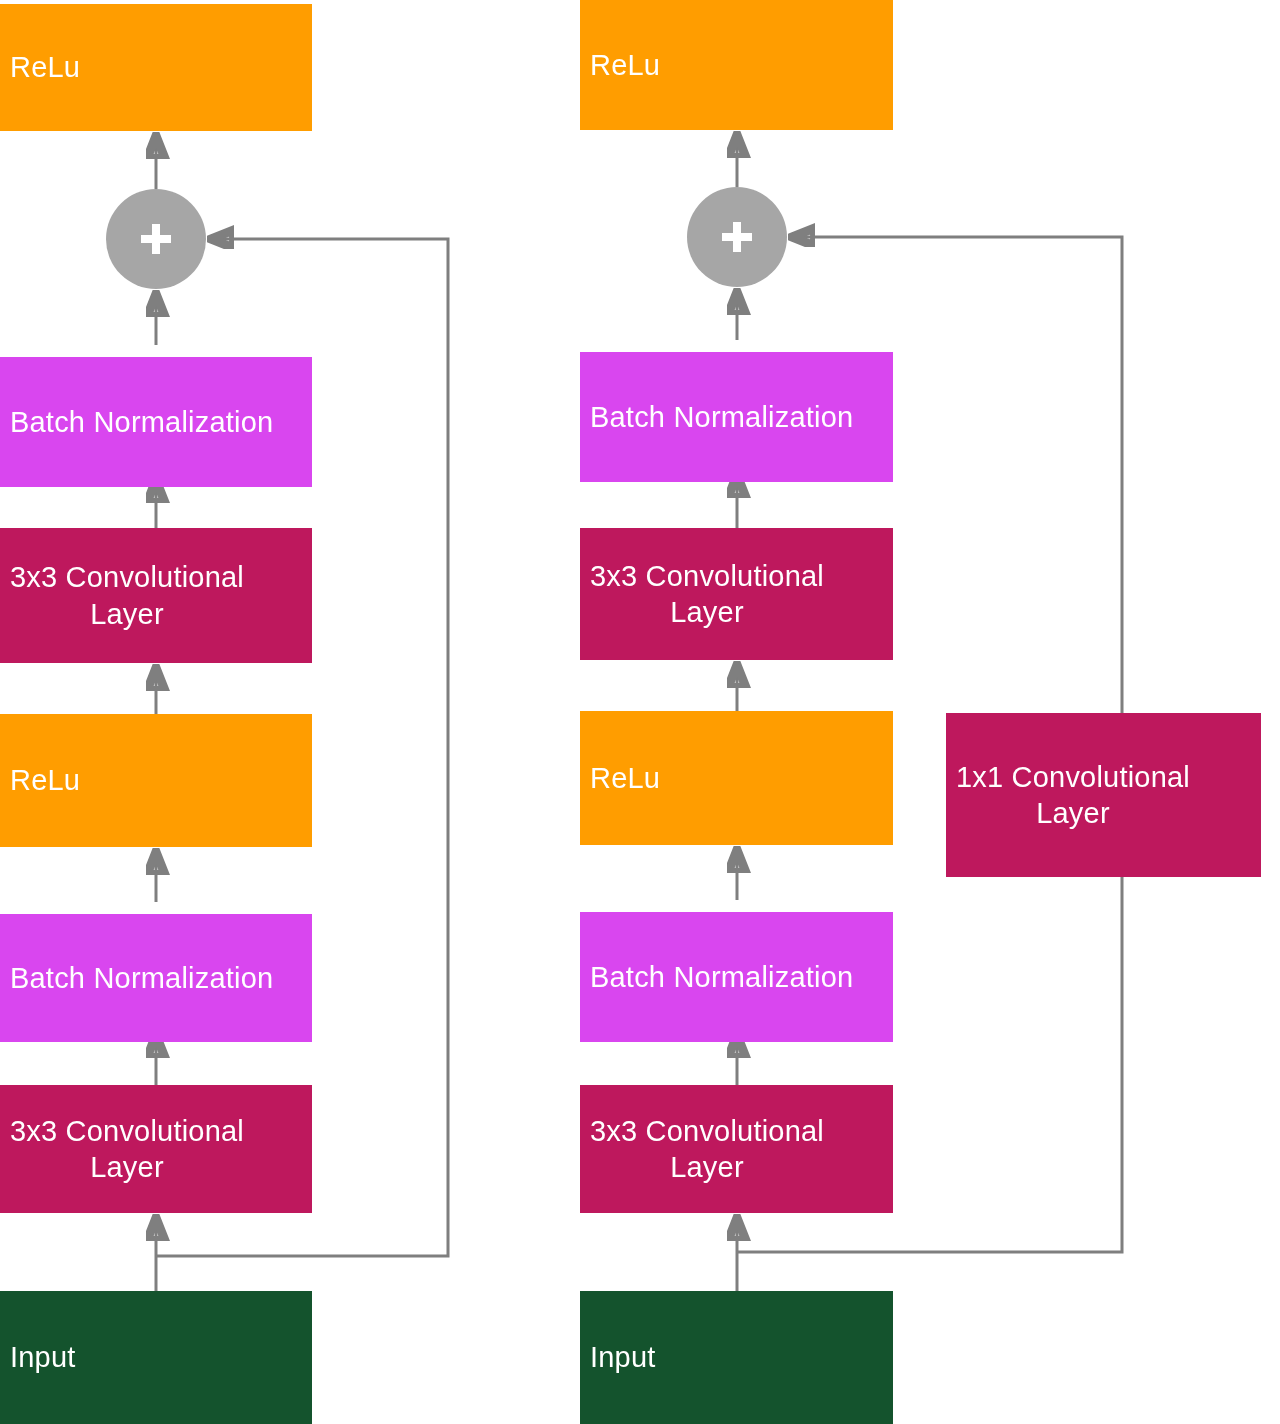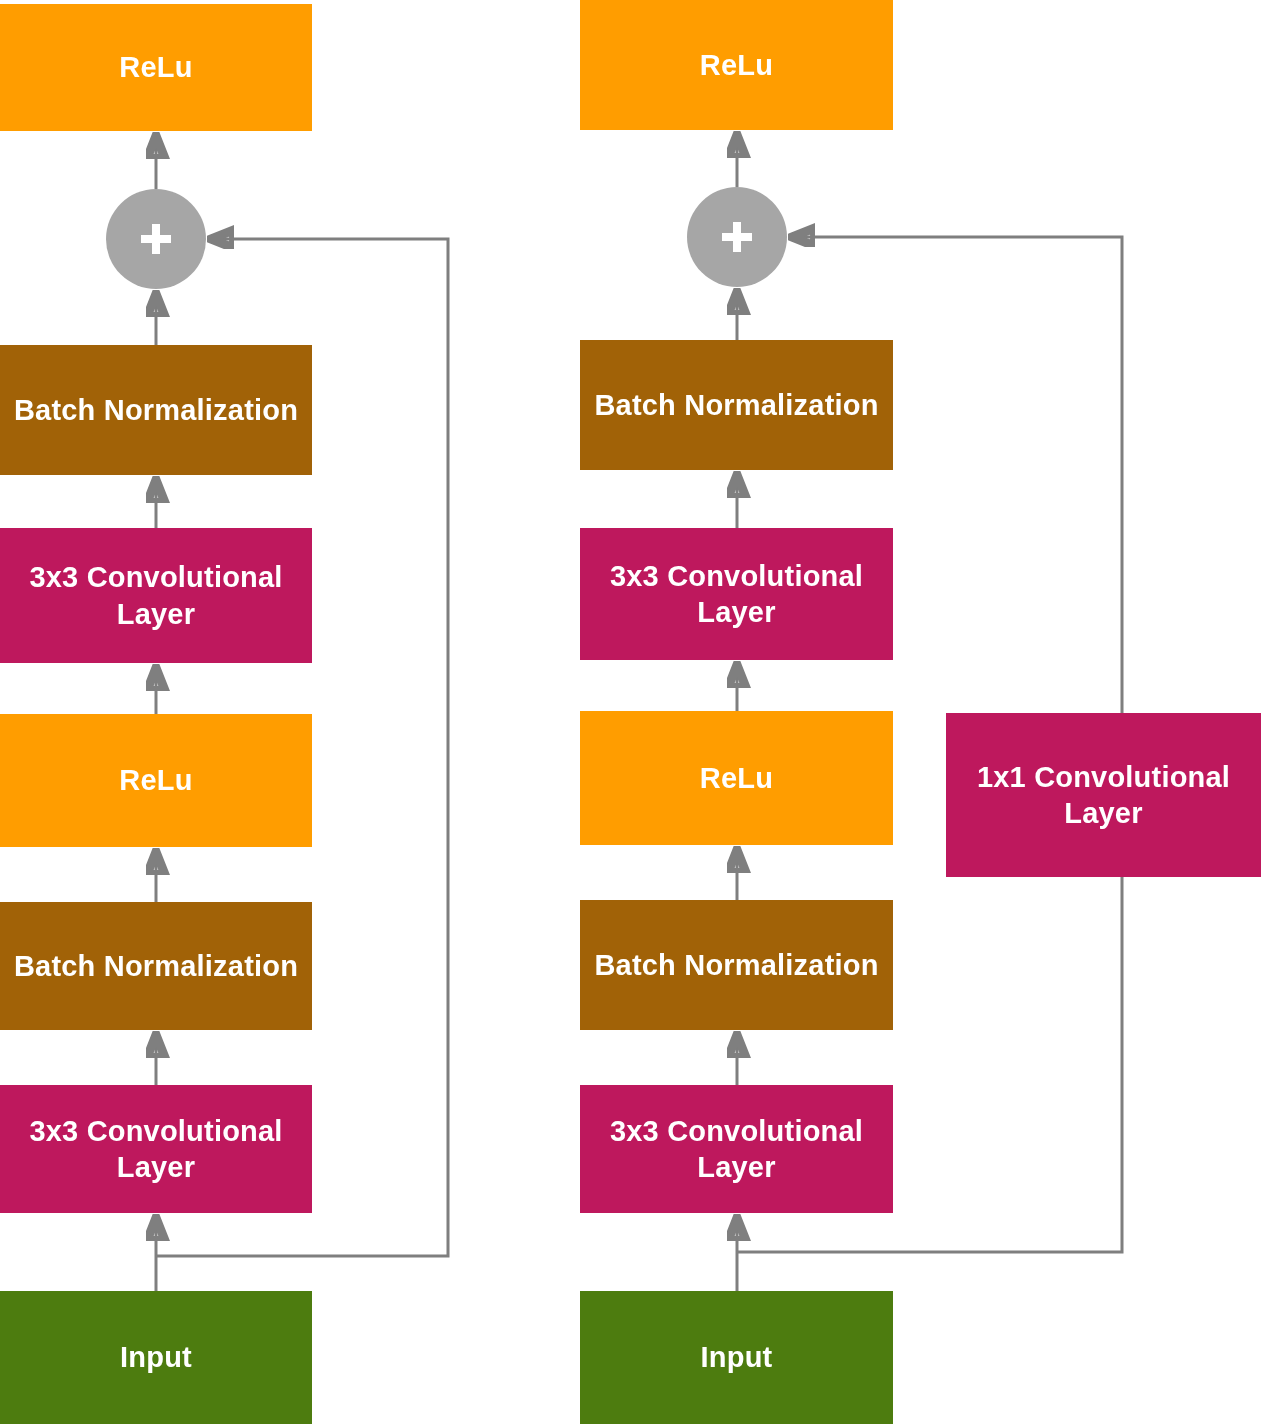--- a/index.html
+++ b/index.html
@@ -14,36 +14,35 @@
     position: relative;
     width: 1280px;
     height: 1424px;
     background: #ffffff;
     overflow: hidden;
   }
   .node {
     position: absolute;
     display: flex;
     align-items: center;
-    justify-content: center;
     text-align: center;
     color: #ffffff;
-    font-weight: bold;
+    font-weight: normal;
     font-size: 29px;
     line-height: 1.25;
     letter-spacing: 0.2px;
     box-sizing: border-box;
     padding: 4px 10px;
     z-index: 3;
   }
   .node .label { display: block; }
   .relu    { background: #FF9D00; }
-  .bnorm   { background: #a16207; }
+  .bnorm   { background: #d946ef; margin-top: 12px; }
   .conv    { background: #be185d; }
-  .input   { background: #4d7c0f; }
+  .input   { background: #14532d; }
 
   .adder {
     position: absolute;
     border-radius: 50%;
     background: #A6A6A6;
     z-index: 4;
     display: flex;
     align-items: center;
     justify-content: center;
   }

